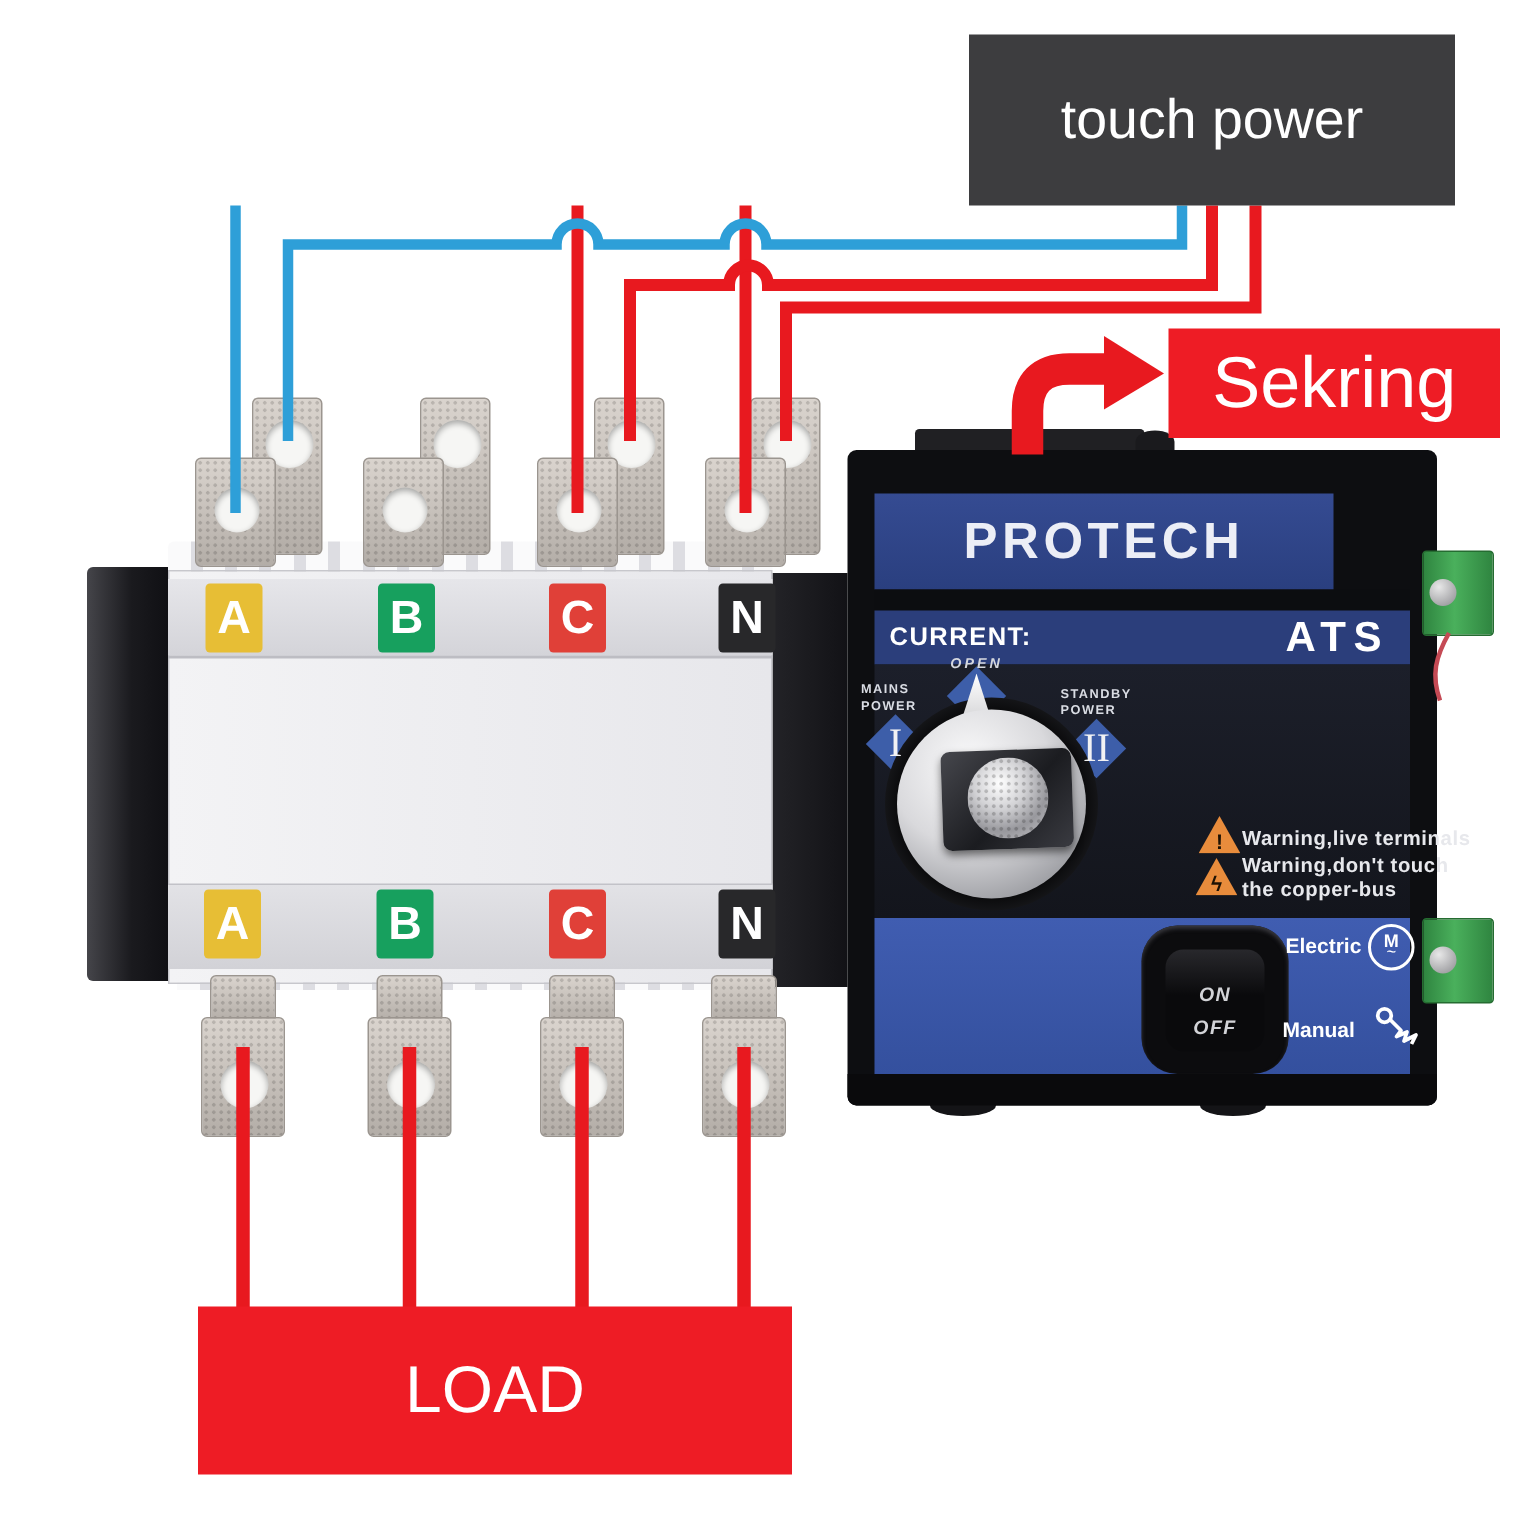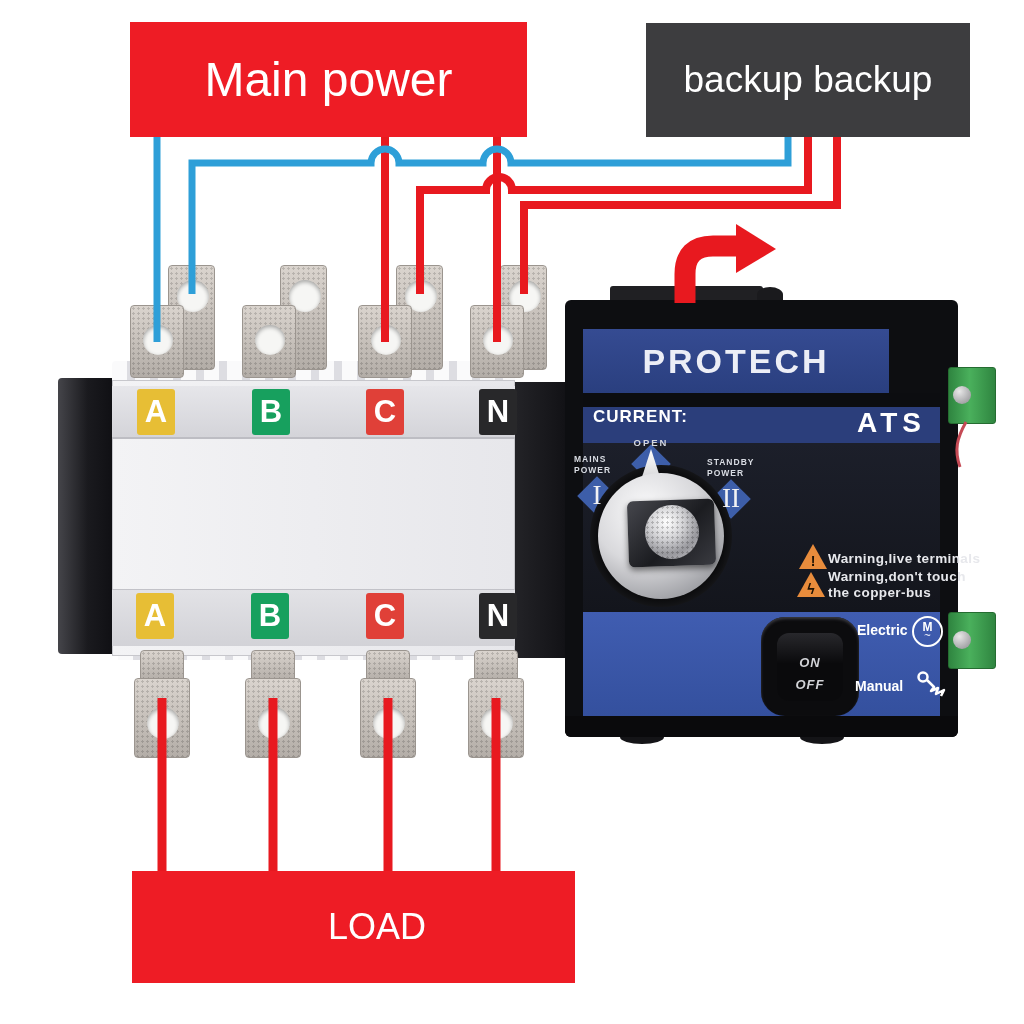--- a/index.html
+++ b/index.html
@@ -5,21 +5,21 @@
   html,body{margin:0;padding:0;background:#fff;}
   #canvas{position:relative;width:1024px;height:1024px;background:#fff;overflow:hidden;
           font-family:"Liberation Sans",sans-serif;}
   .abs{position:absolute;}
 
   
   .note{display:flex;align-items:center;justify-content:center;color:#fff;z-index:6;}
   .note-main{left:130px;top:22px;width:397px;height:115px;background:var(--box_red);font-size:48px;}
   .note-backup{left:646px;top:23px;width:324px;height:114px;background:var(--box_dark);font-size:37px;}
   .note-sekring{left:779px;top:219px;width:221px;height:73px;background:var(--box_red);font-size:48px;font-weight:400;}
-  .note-load{left:132px;top:871px;width:396px;height:112px;background:var(--box_red);font-size:36px;padding-left:47px;}
+  .note-load{left:132px;top:871px;width:396px;height:112px;background:var(--box_red);font-size:44px;}
 
   
   .sw-left-bar{left:58px;top:378px;width:54px;height:276px;z-index:2;border-radius:4px 0 0 4px;
     background:linear-gradient(90deg,#45454a,#1a1a1e 55%,#101014);}
   .sw-right-bar{left:515px;top:382px;width:50px;height:276px;z-index:2;
     background:linear-gradient(90deg,#232327,#121216);}
   .sw-fins-top{left:112px;top:361px;width:403px;height:25px;z-index:1;border-radius:4px 4px 0 0;
     background:repeating-linear-gradient(90deg,#fafafb 0 15px,#dddde2 15px 23px);}
   .sw-fins-bottom{left:118px;top:644px;width:397px;height:16px;z-index:1;
     background:repeating-linear-gradient(90deg,#fafafb 0 15px,#dddde2 15px 23px);}
@@ -48,36 +48,36 @@
 
   
   .ats-body{left:565px;top:300px;width:393px;height:437px;background:#0d0e11;border-radius:6px;z-index:2;}
   .ats-top-tab{left:610px;top:286px;width:153px;height:18px;background:#202023;border-radius:3px;z-index:1;}
   .ats-bump{left:757px;top:287px;width:26px;height:15px;background:#1a1a1d;border-radius:50% 50% 0 0;z-index:1;}
   .ats-panel-top{left:583px;top:329px;width:306px;height:64px;z-index:3;
     background:linear-gradient(#354b92,var(--panel_blue));display:flex;align-items:center;justify-content:center;
     color:#eceef6;font-size:34px;font-weight:bold;letter-spacing:3px;}
   .ats-panel-gap{left:583px;top:393px;width:357px;height:14px;background:#0c0d10;z-index:3;}
   .ats-panel-current{left:583px;top:407px;width:357px;height:36px;background:#2b3e7b;z-index:3;
-    display:flex;padding:0 14px 0 10px;box-sizing:border-box;color:#fff;}
+    display:flex;align-items:center;padding:0 14px 0 10px;box-sizing:border-box;color:#fff;}
   .current-label{font-size:17px;font-weight:bold;letter-spacing:1px;}
   .model-box{margin-left:6px;background:#f7f7f2;color:#101010;font-family:"Liberation Serif",serif;
     font-weight:bold;font-size:21px;padding:1px 14px;white-space:nowrap;}
   .ats-type{margin-left:auto;font-size:28px;font-weight:bold;letter-spacing:5px;}
   .ats-mid{left:583px;top:443px;width:357px;height:169px;z-index:3;
     background:linear-gradient(#1c1f2a,#13151c);}
   .ats-bottom{left:583px;top:612px;width:357px;height:104px;z-index:3;
     background:linear-gradient(#405db1,var(--panel_blue_lower));}
   .ats-bottom-edge{left:565px;top:716px;width:393px;height:21px;background:#0a0a0c;
     border-radius:0 0 6px 6px;z-index:3;}
   .foot{width:44px;height:14px;border-radius:0 0 50% 50%;background:#141417;z-index:2;}
 
   .tiny-label{color:#d9dce3;font-size:8.5px;letter-spacing:1px;line-height:1.3;z-index:5;font-weight:bold;}
   .open-label{left:626px;top:437px;width:50px;text-align:center;color:#d4d7de;font-size:9.5px;
-    letter-spacing:2px;z-index:5;font-weight:bold;}
+    letter-spacing:2px;z-index:5;font-weight:bold;font-style:italic;}
   .diamond{width:28px;height:28px;background:#3d5ea9;transform:rotate(45deg);z-index:4;}
   .numeral{width:28px;text-align:center;color:#f2f2f4;font-family:"Liberation Serif",serif;
     font-size:27px;z-index:5;}
   .pointer{left:633px;top:449px;width:36px;height:56px;z-index:5;
     background:linear-gradient(#ffffff,#b4b4b8);clip-path:polygon(50% 0,100% 100%,0 100%);}
   .knob-ring{left:590px;top:465px;width:142px;height:142px;border-radius:50%;z-index:4;
     background:radial-gradient(circle,#060607 58%,#1f2024 80%,#0a0a0d 100%);}
   .knob{left:598px;top:473px;width:126px;height:126px;border-radius:50%;z-index:5;
     background:radial-gradient(circle at 38% 30%,#fbfbfc,#d9d9dc 45%,#a0a1a6 78%,#7e7f85);}
   .knob-square{left:628px;top:500px;width:87px;height:66px;border-radius:6px;z-index:6;
@@ -265,25 +265,25 @@
 
   <div class="abs ats-bottom-edge"></div>
 
   <div class="abs green-block" style="top:367px;">
       <div class="green-screw"></div>
     </div>
   <div class="abs green-block" style="top:612px;">
       <div class="green-screw"></div>
     </div>
 
-  <div class="abs note note-main">
-      <span>Main power</span>
-    </div>
   <div class="abs note note-backup">
-      <span>backup backup</span>
+      <span>touch power</span>
+    </div>
+  <div class="abs note note-sekring">
+      <span>Sekring</span>
     </div>
   <div class="abs note note-load">
       <span>LOAD</span>
     </div>
 
   <svg id="wires" width="1024" height="1024" viewBox="0 0 1024 1024">
     <path class="wire-red" stroke-width="8" d="M385 137 V342"></path>
     <path class="wire-red" stroke-width="8" d="M497 137 V342"></path>
     <path class="wire-blue" stroke-width="7" d="M157 137 V342"></path>
     <path class="wire-blue" stroke-width="7" d="M788 137 V163 H511 A14 14 0 0 0 483 163 H399 A14 14 0 0 0 371 163 H192 V294"></path>

